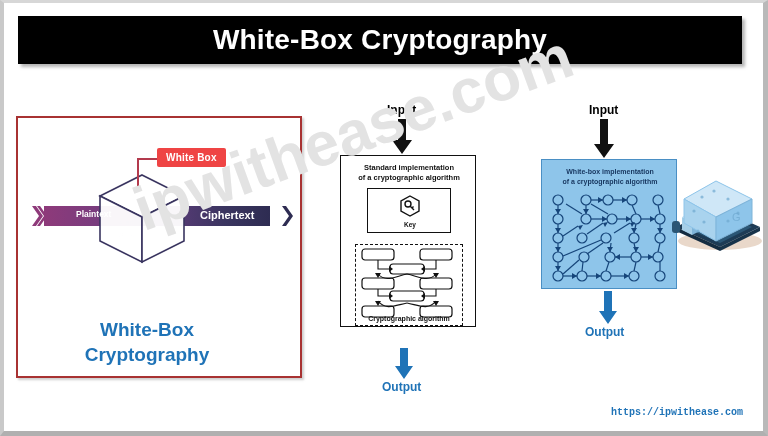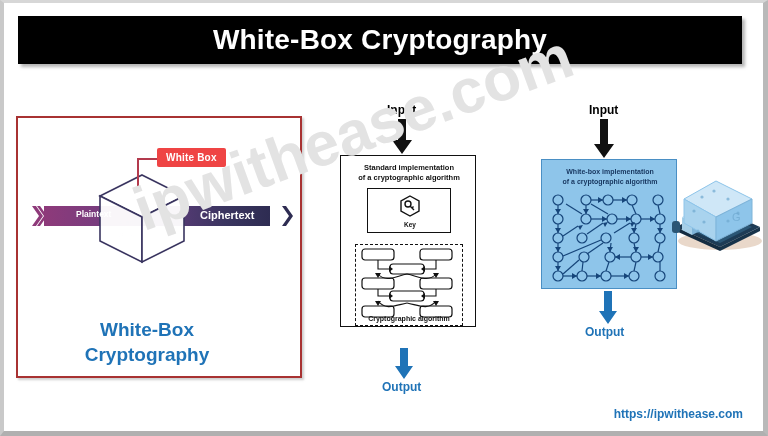--- a/index.html
+++ b/index.html
@@ -108,21 +108,21 @@
     position:absolute;left:0;top:7px;width:136px;text-align:center;
     font-size:7px;font-weight:bold;color:#16355e;line-height:9.5px;
   }
   .rt-net{position:absolute;left:4px;top:30px;width:128px;height:95px;}
   .rt-output{position:absolute;left:581px;top:322px;font-size:12px;font-weight:bold;color:#1f73b7;}
   .iso{position:absolute;left:660px;top:172px;width:104px;height:78px;}
 
   
   .site-url{
     position:absolute;right:20px;top:404px;
-    font-size:12px;font-weight:bold;color:#1f73b7;
+    font-size:10px;font-weight:bold;color:#1f73b7;font-family:Liberation Mono, monospace;
   }
 </style>
 </head>
 <body>
 
 <div class="frame">
   <div class="canvas">
 
     <div class="banner">
       <span class="banner-title">White-Box Cryptography</span>

